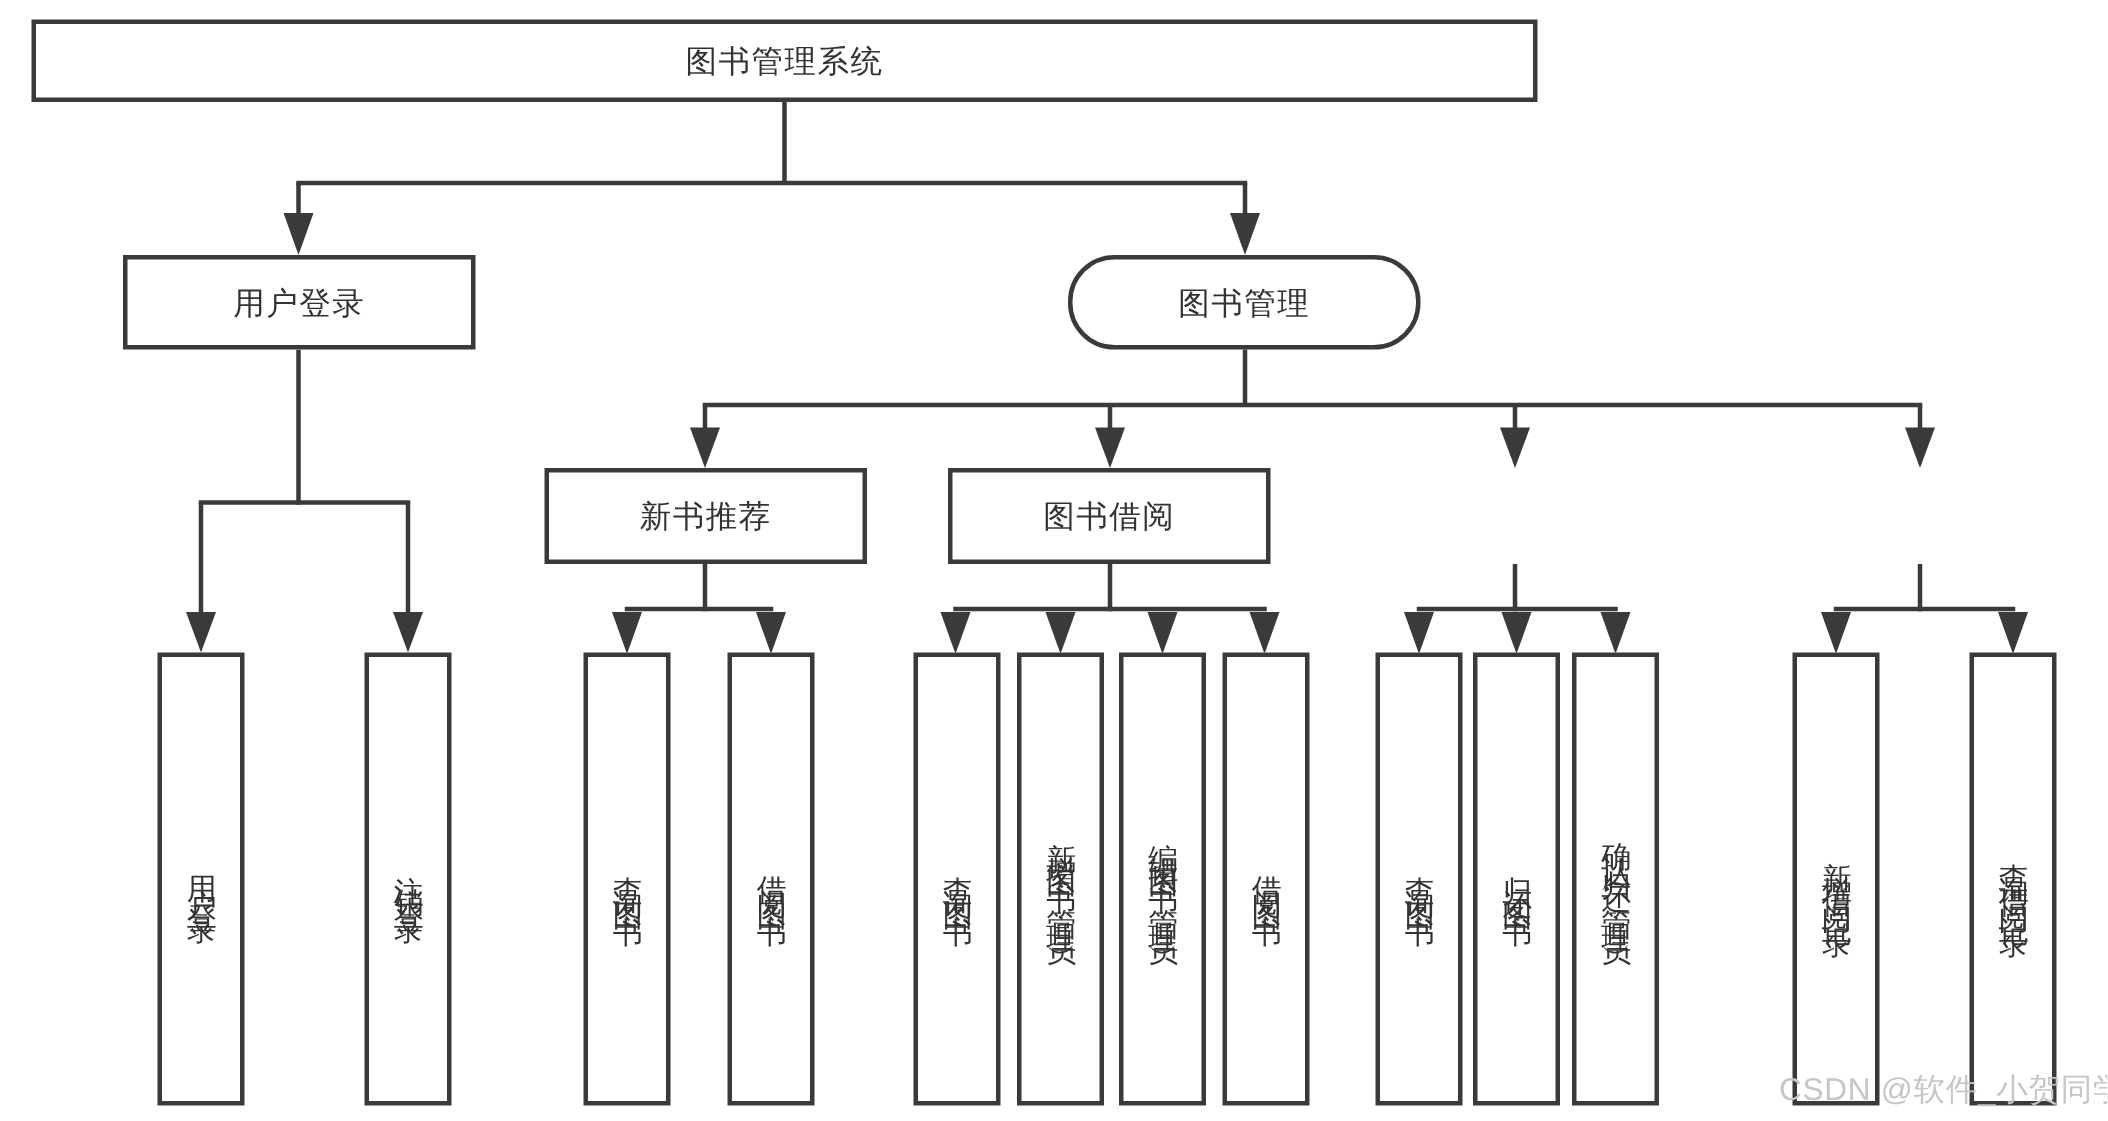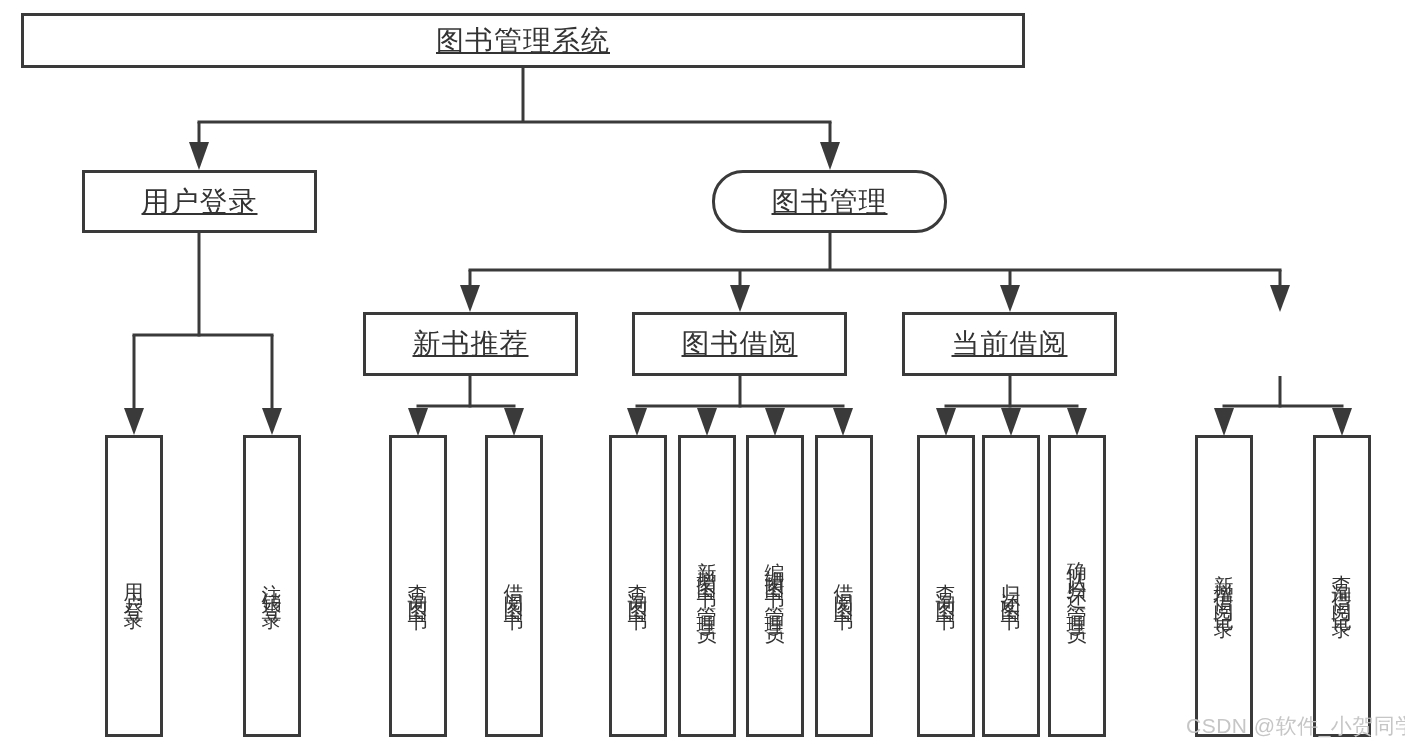--- a/index.html
+++ b/index.html
@@ -26,24 +26,23 @@
     box-sizing: border-box;
     border: 3px solid #3a3a3a;
     background: #ffffff;
     display: flex;
     align-items: center;
     justify-content: center;
     color: #333333;
     z-index: 2;
   }
   .node .h-label {
-    font-size: 28px;
+    font-size: 21px;
     letter-spacing: 1px;
     white-space: nowrap;
-    text-decoration: underline;
   }
   .leaf {
     width: 58px;
     top: 435px;
     height: 302px;
   }
   .leaf .v-label {
     writing-mode: vertical-rl;
     text-orientation: mixed;
     font-size: 20px;
@@ -142,23 +141,20 @@
   <div class="node lvl2" style="left:712px;border-radius:31px;">
     <span class="h-label">图书管理</span>
   </div>
 
   <div class="node lvl3" style="left:363px;">
     <span class="h-label">新书推荐</span>
   </div>
   <div class="node lvl3" style="left:632px;">
     <span class="h-label">图书借阅</span>
   </div>
-  <div class="node lvl3" style="left:902px;">
-    <span class="h-label">当前借阅</span>
-  </div>
 
   <div class="node leaf" style="left:105px;">
     <span class="v-label">用户登录</span>
   </div>
   <div class="node leaf" style="left:243px;">
     <span class="v-label">注销登录</span>
   </div>
   <div class="node leaf" style="left:389px;">
     <span class="v-label">查询图书</span>
   </div>

